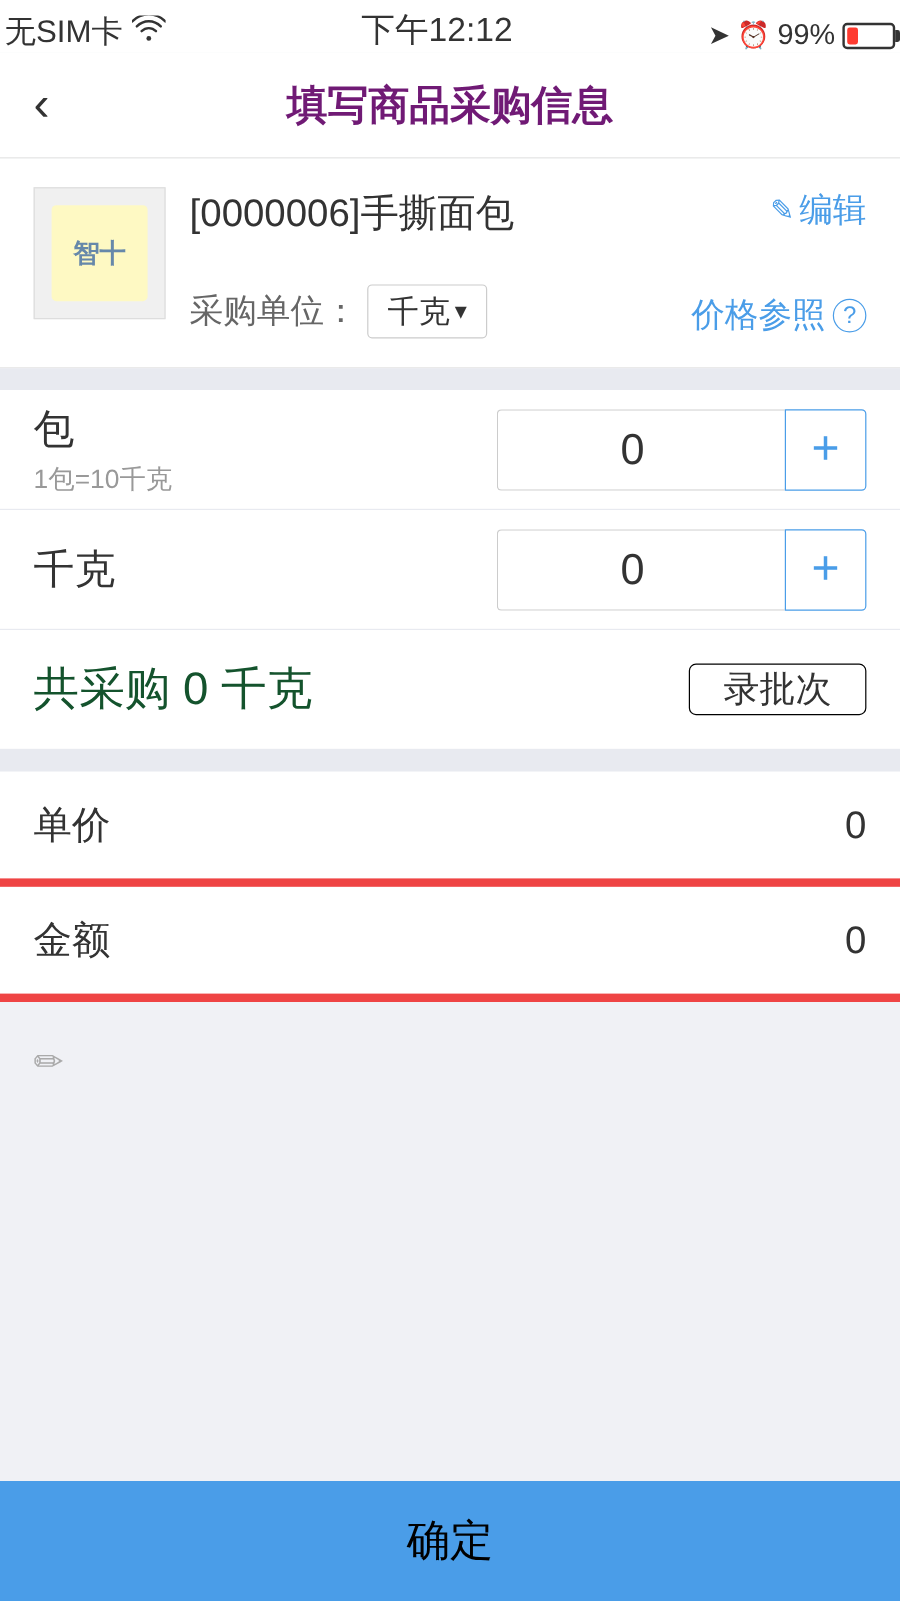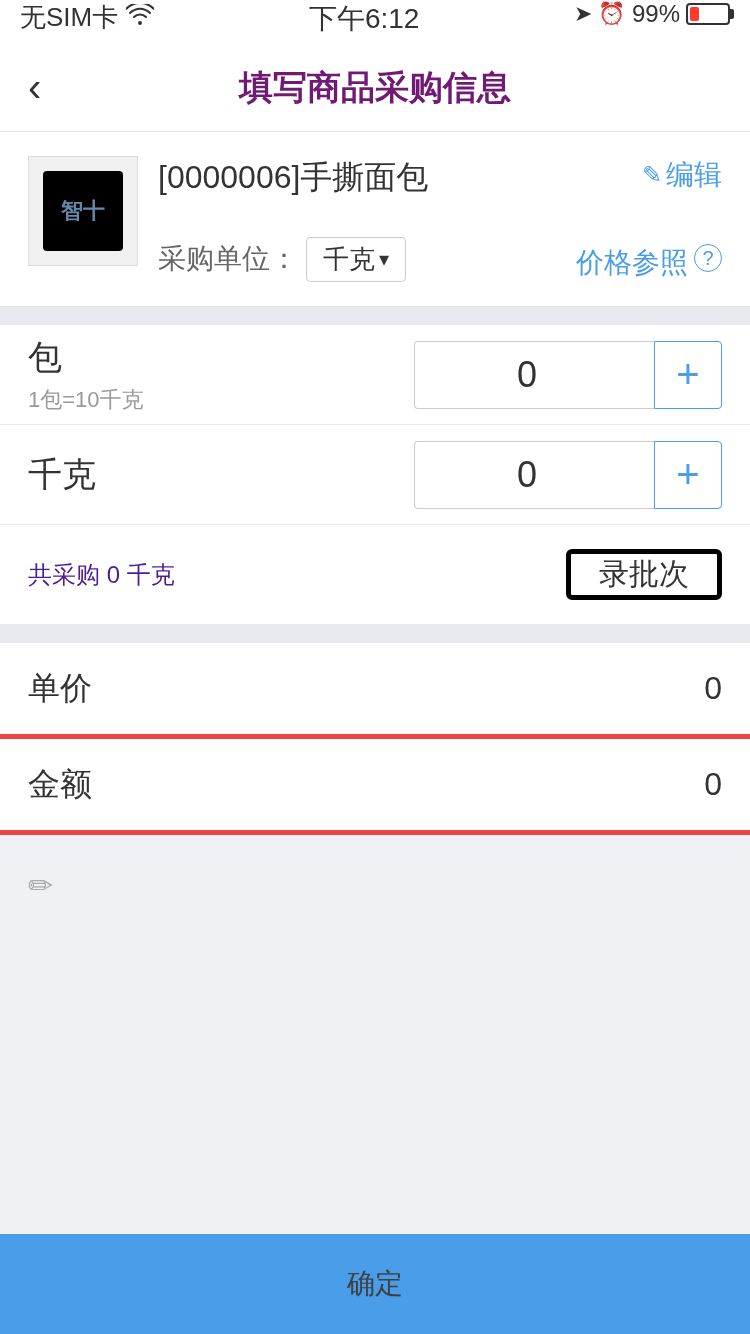--- a/index.html
+++ b/index.html
@@ -12,23 +12,23 @@
       font-size: 32px;
       color: #333;
     }
 
     
     .status-bar {
       width: 750px;
       height: 44px;
       background: #fff;
       display: flex;
-      align-items: flex-start;
+      align-items: flex-end;
       justify-content: space-between;
-      padding: 0 20px;
+      padding: 0 4px;
       font-size: 28px;
       font-weight: 500;
     }
     .status-bar .left {
       display: flex;
       align-items: center;
       gap: 8px;
       font-size: 26px;
     }
     .status-bar .center {
@@ -113,21 +113,21 @@
       background: #f0f0f0;
       border: 1px solid #ddd;
       display: flex;
       align-items: center;
       justify-content: center;
       flex-shrink: 0;
     }
     .product-image-inner {
       width: 80px;
       height: 80px;
-      background: #000000;
+      background: #fef9c3;
       border-radius: 4px;
       display: flex;
       align-items: center;
       justify-content: center;
       font-size: 22px;
       color: #6688aa;
       font-weight: bold;
     }
     .product-info {
       flex: 1;
@@ -176,21 +176,21 @@
       background: #fff;
       display: flex;
       align-items: center;
       gap: 4px;
       cursor: pointer;
     }
     .price-ref {
       color: #4a9de8;
       font-size: 28px;
       display: flex;
-      align-items: flex-start;
+      align-items: center;
       gap: 6px;
       cursor: pointer;
       margin-top: 28px;
     }
 
     
     .section-divider {
       height: 18px;
       background: #e8eaf0;
     }
@@ -256,46 +256,46 @@
     .summary-row {
       display: flex;
       align-items: center;
       justify-content: space-between;
       padding: 0 28px;
       height: 100px;
       background: #fff;
       border-bottom: 1px solid #e8eaf0;
     }
     .summary-text {
-      font-size: 24px;
-      color: #4c1d95;
+      font-size: 38px;
+      color: #14532d;
     }
     .batch-btn {
-      border: 5px solid #000000;
+      border: 1px solid #000000;
       border-radius: 6px;
       padding: 0 28px;
       font-size: 30px;
       color: #333;
       background: #fff;
       cursor: pointer;
       text-align: right;
     }
 
     
     .info-section {
       background: #fff;
       margin-top: 0;
     }
     .info-row {
       display: flex;
       align-items: center;
       justify-content: space-between;
       padding: 16px 28px;
       height: 96px;
-      border-bottom: 5px solid #ef4444;
+      border-bottom: 7px solid #ef4444;
     }
     .info-label {
       font-size: 32px;
       color: #333;
     }
     .info-value {
       font-size: 32px;
       color: #333;
     }
 
@@ -325,22 +325,22 @@
     }
 
     
     .confirm-btn {
       position: fixed;
       bottom: 0;
       left: 0;
       width: 750px;
       height: 100px;
       background: #4a9de8;
-      color: #404040;
-      font-size: 28px;
+      color: #000000;
+      font-size: 36px;
       font-weight: 500;
       display: flex;
       align-items: center;
       justify-content: center;
       cursor: pointer;
       border: none;
       outline: none;
     }
   </style>
 </head>
@@ -351,21 +351,21 @@
     <span>无SIM卡</span>
     <span>
       <svg width="28" height="22" viewBox="0 0 28 22" fill="none">
         <path d="M14 17a2 2 0 1 1 0 4 2 2 0 0 1 0-4z" fill="#333"></path>
         <path d="M8 13c1.6-1.6 3.8-2.6 6-2.6s4.4 1 6 2.6" stroke="#333" stroke-width="2" fill="none" stroke-linecap="round"></path>
         <path d="M4 9c2.7-2.7 6.3-4.3 10-4.3s7.3 1.6 10 4.3" stroke="#333" stroke-width="2" fill="none" stroke-linecap="round"></path>
         <path d="M0 5C3.7 1.3 8.6 -1 14 -1s10.3 2.3 14 6" stroke="#333" stroke-width="2" fill="none" stroke-linecap="round"></path>
       </svg>
     </span>
   </div>
-  <div class="center">下午6:12</div>
+  <div class="center">下午12:12</div>
   <div class="right">
     <span style="font-size:22px;">➤</span>
     <span style="font-size:22px;">⏰</span>
     <span>99%</span>
     <span class="battery">
       <span class="battery-body">
           <span class="battery-fill"></span>
         </span>
     </span>
   </div>

